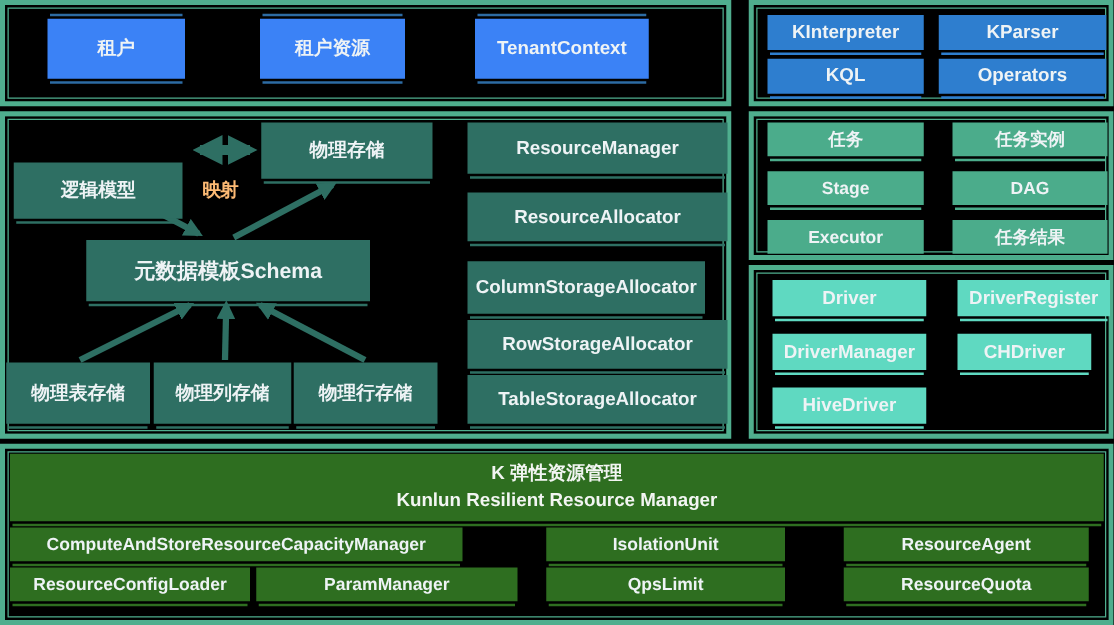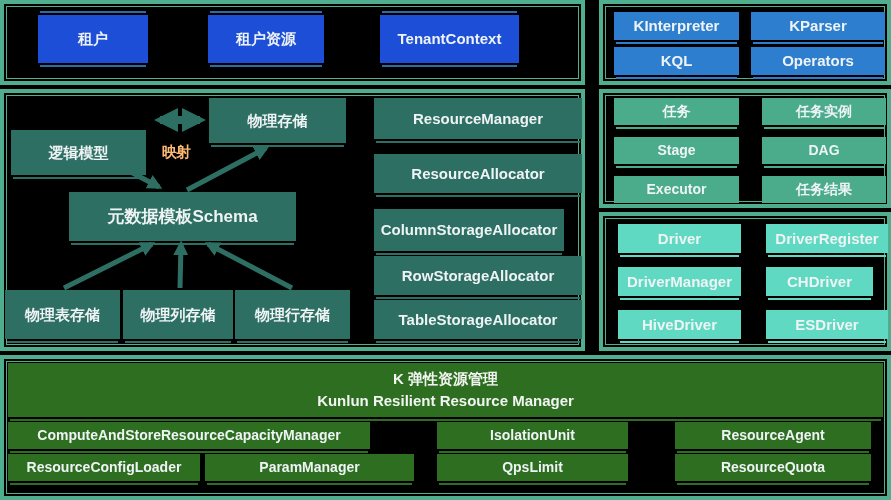--- a/index.html
+++ b/index.html
@@ -18,21 +18,21 @@
     color:#eef3f5;font-weight:bold;text-align:center;line-height:1.15;
   }
   .box::after{
     content:"";position:absolute;left:2px;right:2px;bottom:-4px;height:2px;
     background:inherit;
   }
   .topline::before{
     content:"";position:absolute;left:2px;right:2px;top:-4px;height:2px;
     background:inherit;
   }
-  .navy{background:#1d4ed8;font-size:15px;}
+  .navy{background:#3b82f6;font-size:15px;}
   .navy::after,.navy::before{background:#2d6ba3;}
   .blue{background:#2e7ecf;font-size:15px;}
   .tealbox{background:#2e6f63;font-size:15px;}
   .greenbox{background:#4bac8b;font-size:14px;}
   .aquabox{background:#5fd9c1;font-size:15px;}
   .dgreen{background:#2e6e20;font-size:14px;}
   .schema{font-size:17px;}
   .klheader{
     position:absolute;display:flex;flex-direction:column;align-items:center;justify-content:center;
     background:#2e6e20;color:#f2f5f2;font-weight:bold;font-size:15px;line-height:1.45;
@@ -162,23 +162,20 @@
     </div>
     <div class="box aquabox" style="left:15px;top:51px;width:123px;height:29px;">
       <span>DriverManager</span>
     </div>
     <div class="box aquabox" style="left:163px;top:51px;width:107px;height:29px;text-align:right;">
       <span>CHDriver</span>
     </div>
     <div class="box aquabox" style="left:15px;top:94px;width:123px;height:29px;">
       <span>HiveDriver</span>
     </div>
-    <div class="box aquabox" style="left:163px;top:94px;width:122px;height:29px;">
-      <span>ESDriver</span>
-    </div>
   </div>
 
   <div class="frame" style="left:0;top:355px;width:891px;height:145px;">
     <div class="klheader" style="left:4px;top:4px;width:875px;height:54px;">
       <span>K 弹性资源管理</span>
       <span>Kunlun Resilient Resource Manager</span>
     </div>
 
     <div class="box dgreen" style="left:4px;top:63px;width:362px;height:27px;">
       <span>ComputeAndStoreResourceCapacityManager</span>

